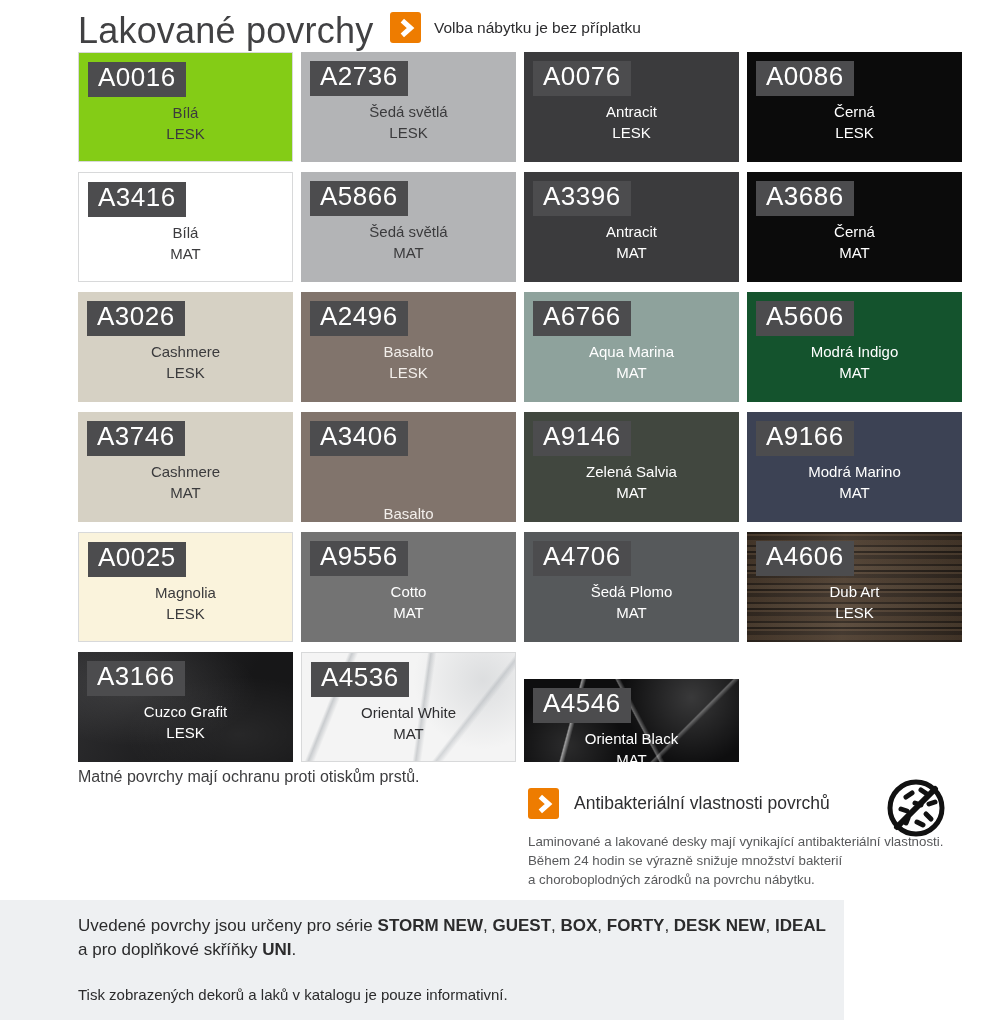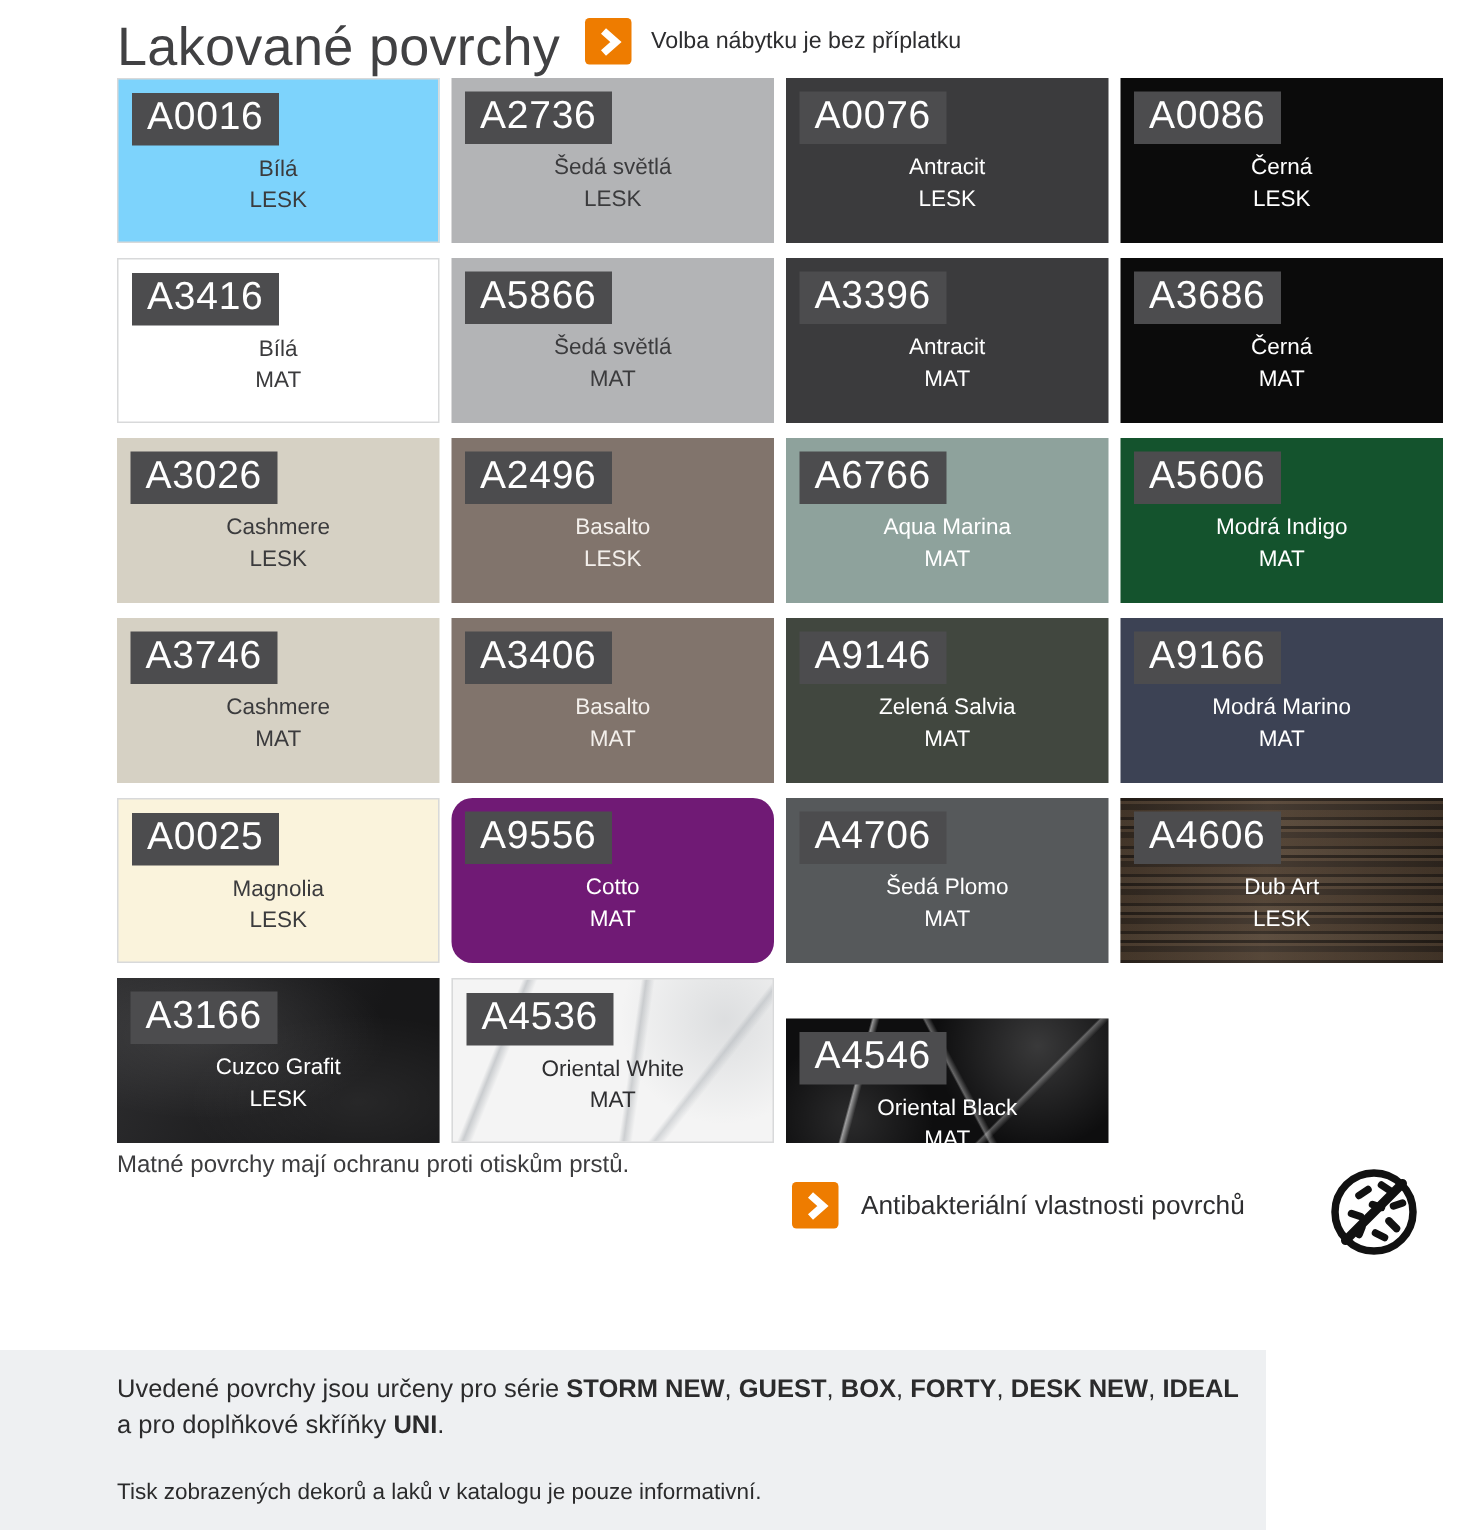--- a/index.html
+++ b/index.html
@@ -98,21 +98,21 @@
 <div class="top-note">
   <span class="arrow-chip">
     <svg width="22" height="22" viewBox="0 0 24 24">
       <path d="M8 4 L17 12 L8 20" fill="none" stroke="#ffffff" stroke-width="5.5" stroke-linejoin="miter"></path>
     </svg>
   </span>
   <span class="top-note-text">Volba nábytku je bez příplatku</span>
 </div>
 
 <div class="grid">
-  <div class="swatch bordered" style="background-color: #7dd3fc; color: rgb(59, 59, 61); align-items: center;">
+  <div class="swatch bordered" style="background-color: #84cc16; color: rgb(59, 59, 61); align-items: center;">
     <span class="code">A0016</span>
     <span class="name-block">
       <span class="name" style="display:block">Bílá</span>
       <span class="finish" style="display:block">LESK</span>
     </span>
   </div>
 
   <div class="swatch" style="background-color: rgb(179, 180, 182); color: rgb(59, 59, 61);">
     <span class="code">A2736</span>
     <span class="name-block">
@@ -202,21 +202,21 @@
   </div>
 
   <div class="swatch" style="background-color: rgb(214, 209, 196); color: rgb(59, 59, 61);">
     <span class="code">A3746</span>
     <span class="name-block">
       <span class="name" style="display:block">Cashmere</span>
       <span class="finish" style="display:block">MAT</span>
     </span>
   </div>
 
-  <div class="swatch" style="background-color: rgb(129, 116, 108); color: rgb(243, 239, 235);">
+  <div class="swatch" style="background-color: rgb(129, 116, 108); color: rgb(243, 239, 235); gap: 42px;">
     <span class="code">A3406</span>
     <span class="name-block">
       <span class="name" style="display:block">Basalto</span>
       <span class="finish" style="display:block">MAT</span>
     </span>
   </div>
 
   <div class="swatch" style="background-color: rgb(65, 71, 63); color: rgb(255, 255, 255);">
     <span class="code">A9146</span>
     <span class="name-block">
@@ -234,21 +234,21 @@
   </div>
 
   <div class="swatch bordered" style="background-color: rgb(250, 243, 220); color: rgb(59, 59, 61);">
     <span class="code">A0025</span>
     <span class="name-block">
       <span class="name" style="display:block">Magnolia</span>
       <span class="finish" style="display:block">LESK</span>
     </span>
   </div>
 
-  <div class="swatch" style="background-color: #701a75; color: rgb(255, 255, 255); border-radius: 14px;">
+  <div class="swatch" style="background-color: #737373; color: rgb(255, 255, 255);">
     <span class="code">A9556</span>
     <span class="name-block">
       <span class="name" style="display:block">Cotto</span>
       <span class="finish" style="display:block">MAT</span>
     </span>
   </div>
 
   <div class="swatch" style="background-color: rgb(86, 89, 91); color: rgb(255, 255, 255);">
     <span class="code">A4706</span>
     <span class="name-block">
@@ -310,20 +310,25 @@
         <line x1="45" y1="28" x2="51" y2="26" stroke-width="5"></line>
         <line x1="42" y1="38" x2="47" y2="43" stroke-width="5"></line>
         <line x1="33" y1="46" x2="39" y2="49" stroke-width="5"></line>
         <line x1="17" y1="33" x2="23" y2="35" stroke-width="5"></line>
         <line x1="24" y1="42" x2="22" y2="47" stroke-width="5"></line>
         <line x1="31" y1="27" x2="37" y2="29" stroke-width="5"></line>
         <line x1="13" y1="51" x2="51" y2="13" stroke-width="6"></line>
       </g>
     </svg>
   </span>
+  <div class="antibact-body">
+      <div>Laminované a lakované desky mají vynikající antibakteriální vlastnosti.</div>
+      <div>Během 24 hodin se výrazně snižuje množství bakterií</div>
+      <div>a choroboplodných zárodků na povrchu nábytku.</div>
+    </div>
 </div>
 
 <div class="footer-panel">
   <div class="footer-series">
     <div class="footer-line"><span>Uvedené povrchy jsou určeny pro série </span><span class="b">STORM NEW</span><span>, </span><span class="b">GUEST</span><span>, </span><span class="b">BOX</span><span>, </span><span class="b">FORTY</span><span>, </span><span class="b">DESK NEW</span><span>, </span><span class="b">IDEAL</span></div>
     <div class="footer-line"><span>a pro doplňkové skříňky </span><span class="b">UNI</span><span>.</span></div>
   </div>
   <div class="footer-print-note">Tisk zobrazených dekorů a laků v katalogu je pouze informativní.</div>
 </div>
 

